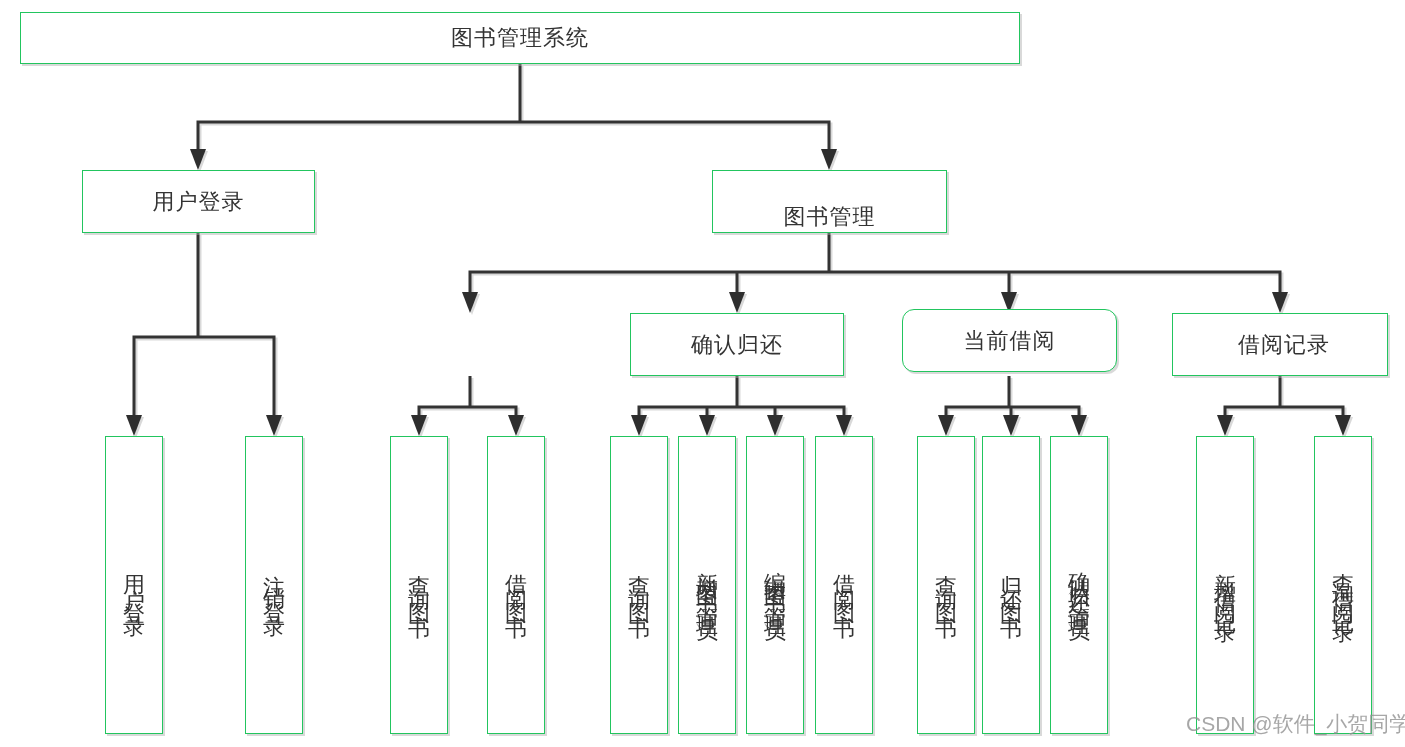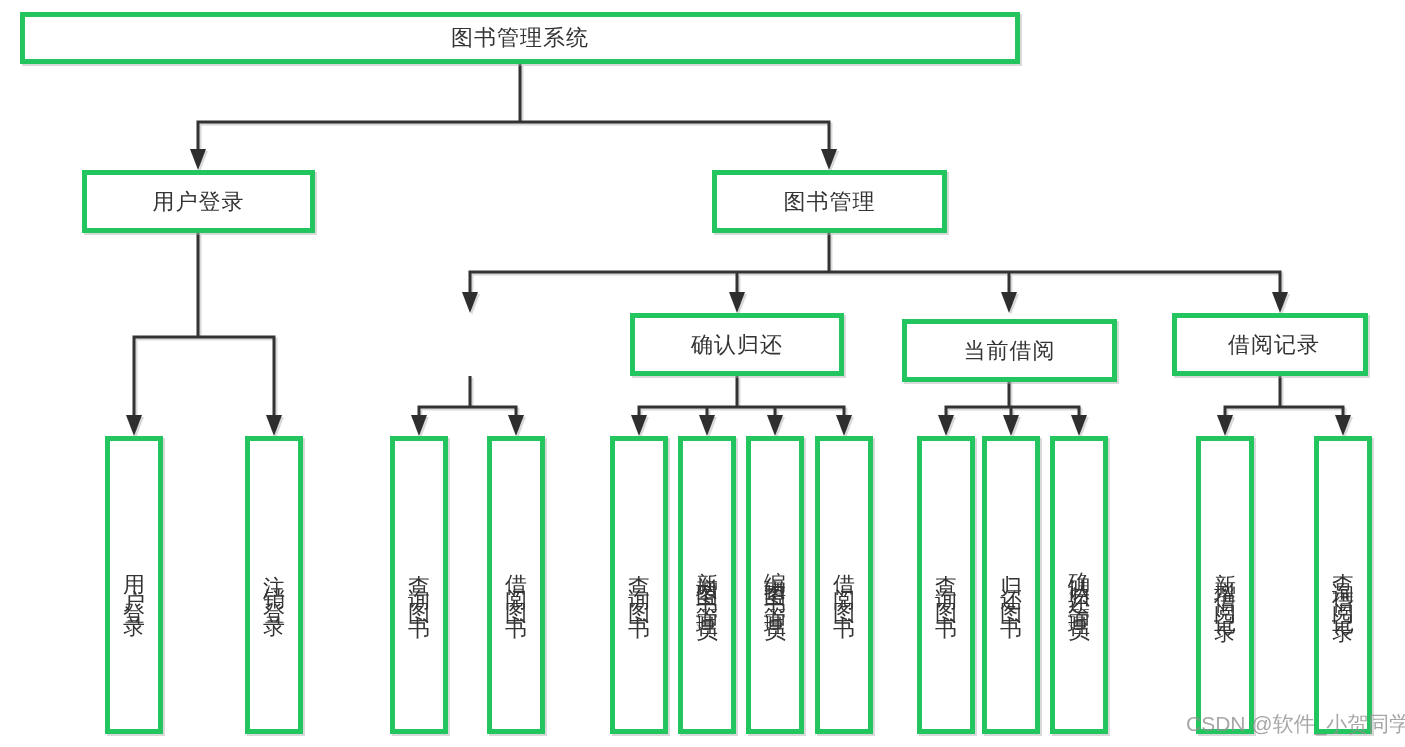--- a/index.html
+++ b/index.html
@@ -14,21 +14,21 @@
   }
   .connector-layer {
     position: absolute;
     left: 0; top: 0;
     width: 1405px; height: 747px;
     filter: drop-shadow(2px 2px 0 rgba(170,170,170,0.45));
   }
   .node {
     position: absolute;
     box-sizing: border-box;
-    border: 5px solid #22c55e;
+    border: 1px solid #22c55e;
     background: #ffffff;
     display: flex;
     align-items: center;
     justify-content: center;
     box-shadow: 2px 2px 0 rgba(170,170,170,0.45);
   }
   .node.h span {
     font-size: 22px;
     letter-spacing: 1px;
     white-space: nowrap;
@@ -89,31 +89,31 @@
     </g>
   </svg>
 
   <div class="node h" style="left:20px; top:12px; width:1000px; height:52px;">
     <span>图书管理系统</span>
   </div>
 
   <div class="node h" style="left:82px; top:170px; width:233px; height:63px;">
     <span>用户登录</span>
   </div>
-  <div class="node h" style="left:712px; top:170px; width:235px; height:63px;">
+  <div class="node h" style="left:712px; top:170px; width:235px; height:63px;align-items:flex-end;">
     <span>图书管理</span>
   </div>
 
   <div class="node h" style="left:630px; top:313px; width:214px; height:63px;">
     <span>确认归还</span>
   </div>
-  <div class="node h" style="left:902px; top:319px; width:215px; height:63px;">
+  <div class="node h" style="left:902px; top:309px; width:215px; height:63px;border-radius:12px;">
     <span>当前借阅</span>
   </div>
-  <div class="node h" style="left:1172px; top:313px; width:196px; height:63px;padding-left:8px;">
+  <div class="node h" style="left:1172px; top:313px; width:216px; height:63px;padding-left:8px;">
     <span>借阅记录</span>
   </div>
 
   <div class="node leaf" style="left:105px; top:436px; width:58px; height:298px;">
     <span>用户登录</span>
   </div>
   <div class="node leaf" style="left:245px; top:436px; width:58px; height:298px;">
     <span>注销登录</span>
   </div>
 

